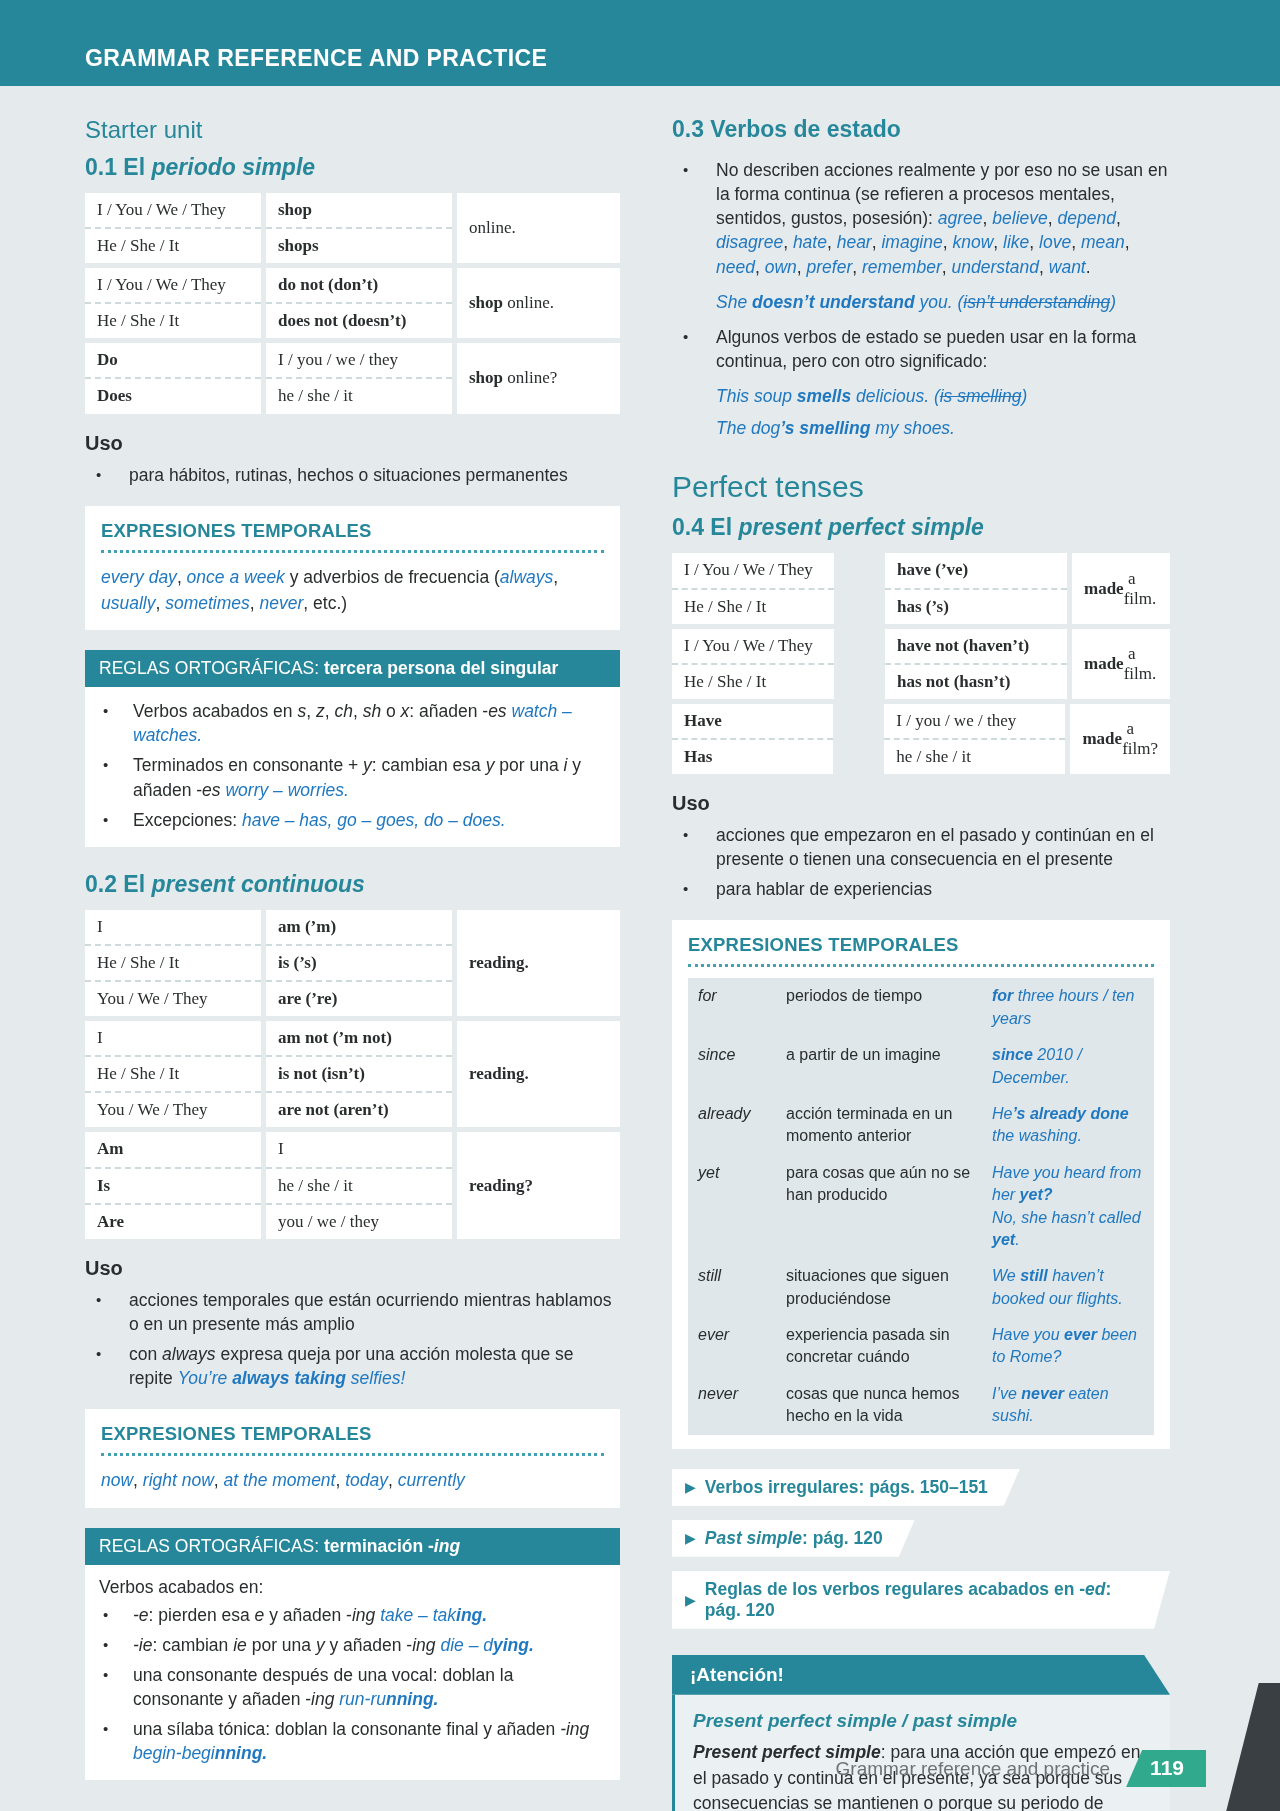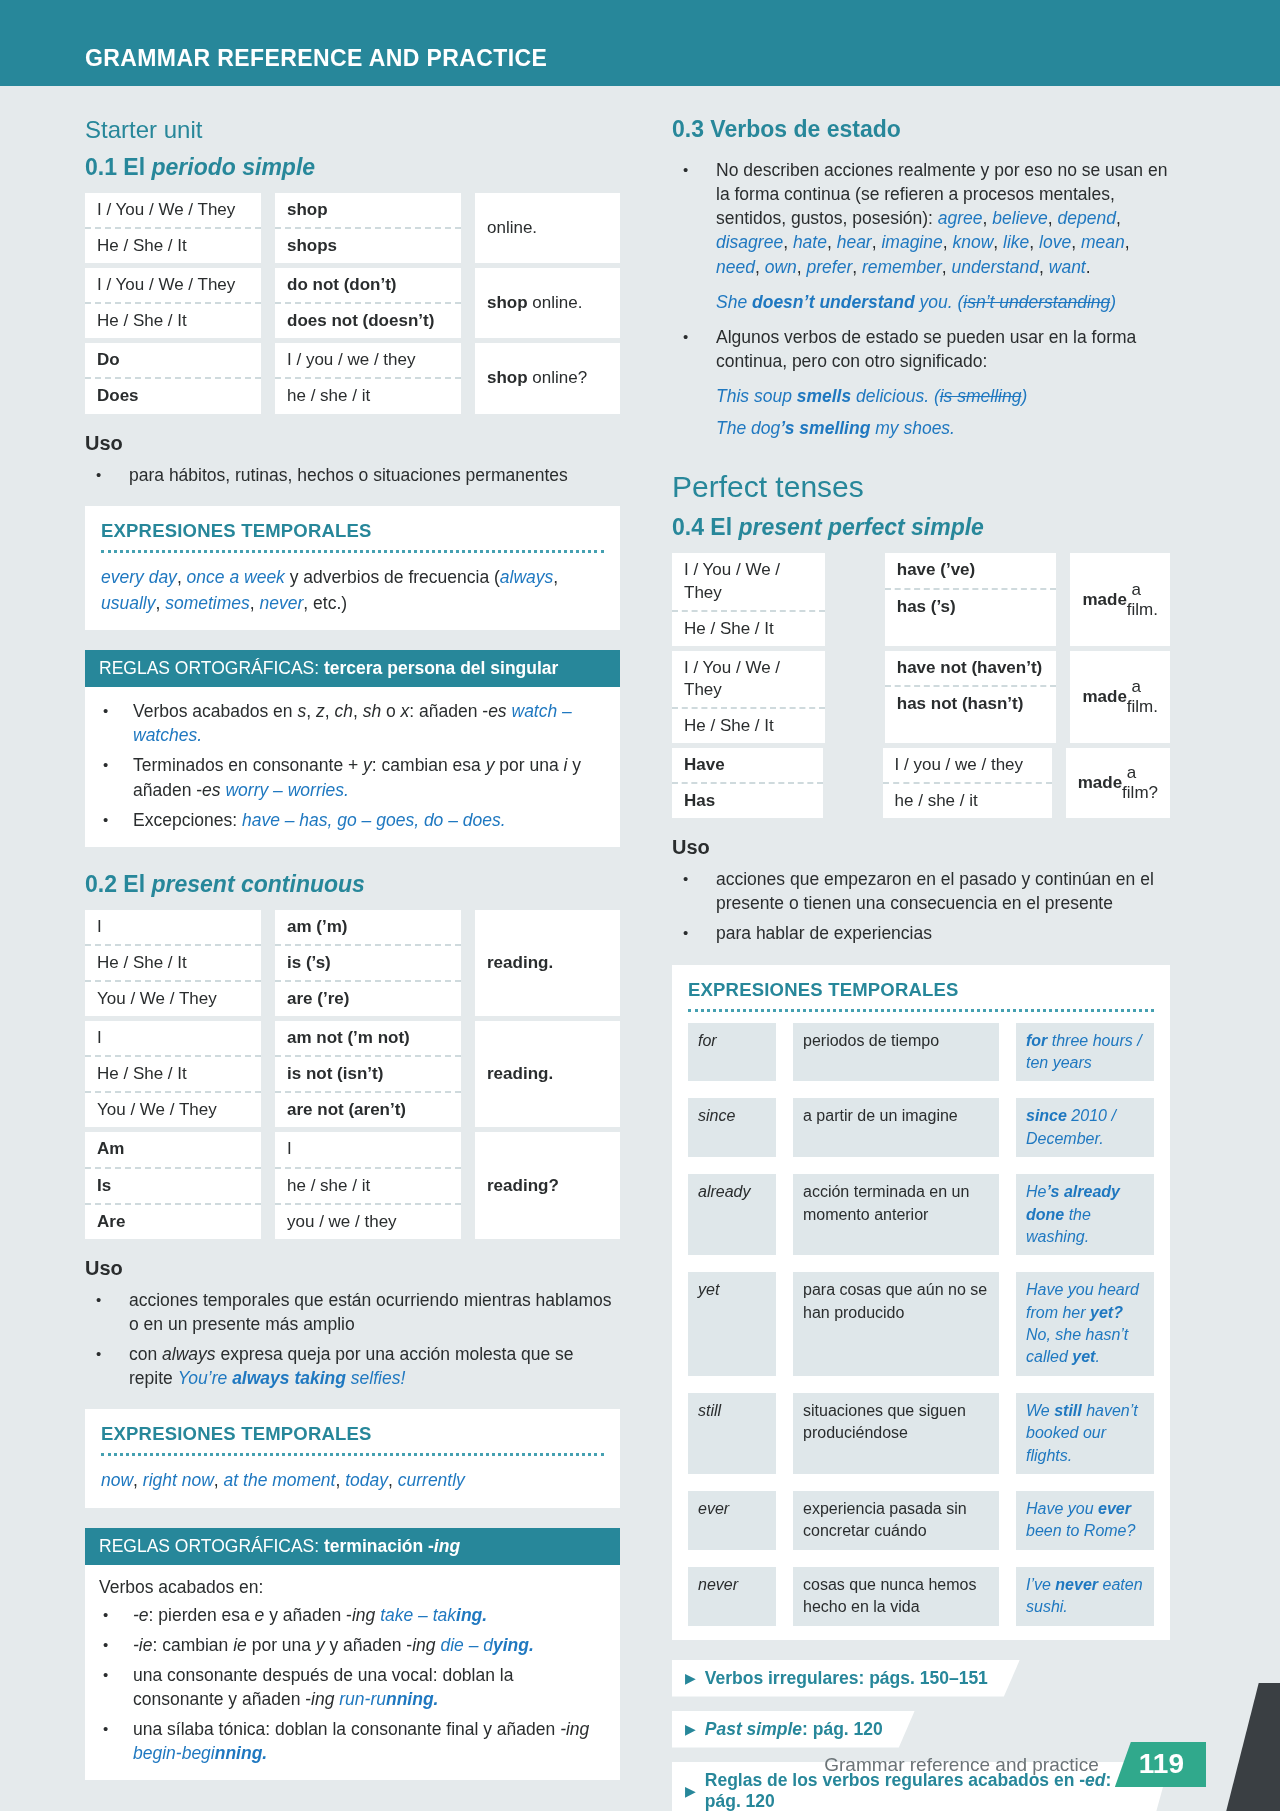--- a/index.html
+++ b/index.html
@@ -27,21 +27,21 @@
   .col-left{width:535px;flex:none;}
   .col-right{width:498px;flex:none;}
 
   .unit-title{color:var(--teal);font-size:24px;font-weight:normal;margin:4px 0 10px;}
   .sec-h{color:var(--teal);font-size:23px;margin:24px 0 12px;font-weight:bold;}
   .sec-h.mt0{margin-top:4px;}
   .perfect-h{color:var(--teal);font-size:30px;font-weight:normal;margin:30px 0 4px;}
 
   
   .vtable{margin:8px 0 4px;}
-  .vgroup{display:flex;gap:14px;margin-bottom:5px;}
+  .vgroup{display:flex;gap:5px;margin-bottom:5px;font-family:Liberation Serif, serif;}
   .vcol{background:#fff;display:flex;flex-direction:column;}
   .vcol1{width:176px;} .vcol2{width:186px;}
   .vt-right .vcol1{width:162px;} .vt-right .vcol2{width:182px;margin-left:46px;}
   .vcol3{flex:1;background:#fff;display:flex;align-items:center;padding:6px 12px;font-size:17px;}
   .vcell{padding:6px 12px;font-size:17px;line-height:1.3;}
   .vcell + .vcell{border-top:2px dashed var(--dash-color);}
 
   
   .uso-h{font-size:20px;font-weight:bold;margin:18px 0 5px;}
   ul.blist{list-style:none;margin:0;padding:0;}
@@ -58,21 +58,21 @@
 
   
   .rbox{margin:8px 0 22px;}
   .rhead{background:var(--teal);color:#fff;font-size:17.5px;padding:8px 14px;}
   .rbody{background:#fff;padding:9px 14px 12px;}
   .rintro{margin:3px 0 2px;}
   .rbody .dot{width:34px;padding-left:4px;}
   .rbody li{padding:4px 0;}
 
   
-  .etable{display:grid;grid-template-columns:88px 206px 1fr;gap:17px;margin-top:2px;}
+  .etable{display:grid;grid-template-columns:88px 206px 1fr;gap:0;margin-top:2px;}
   .ecell{background:var(--cell-bg);padding:7px 10px;font-size:16px;line-height:1.4;}
 
   
   .plink{background:#fff;width:max-content;max-width:100%;margin:14px 0;
          padding:8px 32px 8px 13px;display:flex;align-items:center;gap:9px;
          clip-path:polygon(0 0,100% 0,calc(100% - 16px) 100%,0 100%);}
   .plink .arrow{color:var(--teal);font-size:14px;line-height:1;}
   .plink .txt{color:var(--teal);font-size:17.5px;line-height:1.2;}
 
   
@@ -80,21 +80,21 @@
   .ahead{background:var(--teal);color:#fff;font-weight:bold;font-size:19px;padding:9px 18px;
          clip-path:polygon(0 0,calc(100% - 26px) 0,100% 100%,0 100%);}
   .abody{background:var(--aten-bg);border-left:3px solid var(--teal);border-bottom:3px solid var(--teal);
          border-bottom-left-radius:18px;padding:10px 18px 16px;line-height:1.45;}
   .asub{color:var(--teal);font-size:19px;margin:2px 0 6px;}
   .abody p{margin:0;}
 
   
   .footer{position:absolute;right:74px;bottom:24px;display:flex;align-items:center;gap:16px;}
   .flabel{color:var(--gray-footer);font-size:19px;}
-  .badge{background:var(--badge-green);color:#fff;font-weight:bold;font-size:28px;
+  .badge{background:var(--badge-green);color:#fff;font-weight:bold;font-size:21px;
          padding:6px 22px 7px 24px;clip-path:polygon(16px 0,100% 0,100% 100%,0 100%);}
   .corner{position:absolute;right:0;bottom:0;width:56px;height:128px;background:var(--corner-dark);
           clip-path:polygon(62% 0,100% 0,100% 100%,4% 100%);}
 </style>
 </head>
 <body>
 
 <header class="band">
   <h1 class="band-title">GRAMMAR REFERENCE AND PRACTICE</h1>
 </header>

